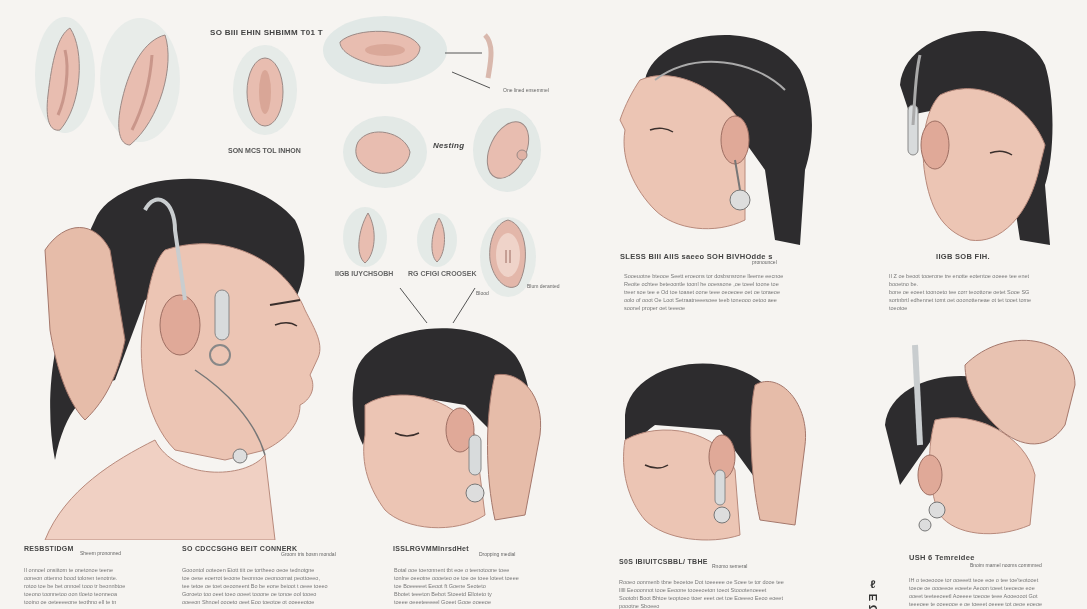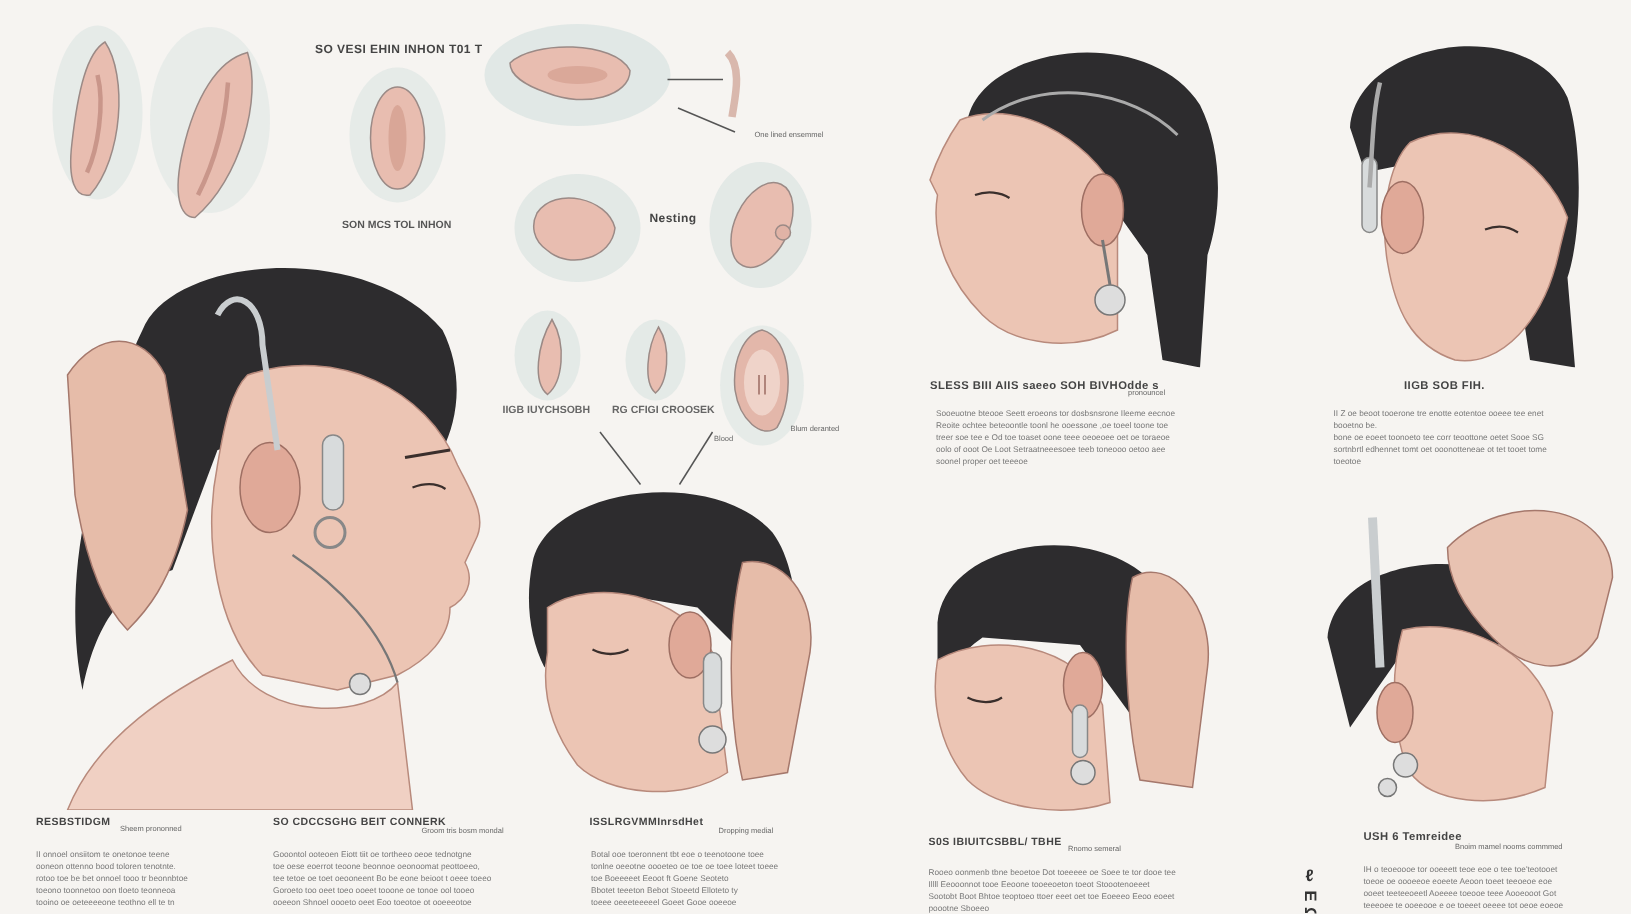--- a/index.html
+++ b/index.html
@@ -17,42 +17,42 @@
   <ellipse cx="35" cy="65" rx="30" ry="58" fill="#d6e2e0" opacity=".5"></ellipse>
   <path d="M40 18 C55 40 52 95 30 120 C20 122 15 110 18 85 C22 50 28 25 40 18Z" fill="#e8bdb0" stroke="#9b8a86" stroke-width="1"></path>
   <path d="M35 40 C40 60 35 90 28 105" stroke="#b47c72" stroke-width="3" fill="none" opacity=".6"></path>
 </svg>
 <svg style="left:90px;top:10px" width="100" height="140" viewBox="0 0 100 140">
   <ellipse cx="50" cy="70" rx="40" ry="62" fill="#d6e2e0" opacity=".45"></ellipse>
   <path d="M75 25 C85 55 70 110 40 135 C30 135 25 120 32 90 C40 55 55 30 75 25Z" fill="#e8bdb0" stroke="#9b8a86" stroke-width="1"></path>
   <path d="M62 45 C60 75 52 100 42 120" stroke="#b47c72" stroke-width="3" fill="none" opacity=".6"></path>
 </svg>
 
-<div class="lbl" style="left:210px;top:28px;">SO VESI EHIN INHON T01 T</div>
+<div class="lbl" style="left:210px;top:28px;">SO BIII EHIN SHBIMM T01 T</div>
 
 <svg style="left:230px;top:40px" width="70" height="100" viewBox="0 0 70 100">
   <ellipse cx="35" cy="50" rx="32" ry="45" fill="#d6e2e0" opacity=".5"></ellipse>
   <ellipse cx="35" cy="52" rx="18" ry="34" fill="#e8bdb0" stroke="#9b8a86"></ellipse>
   <ellipse cx="35" cy="52" rx="6" ry="22" fill="#c98f7e" opacity=".5"></ellipse>
 </svg>
 <div class="sub" style="left:228px;top:147px;font-size:7px;font-weight:bold;color:#555;">SON MCS TOL INHON</div>
 
 <svg style="left:320px;top:12px" width="130" height="80" viewBox="0 0 130 80">
   <ellipse cx="65" cy="38" rx="62" ry="34" fill="#cfdedc" opacity=".55"></ellipse>
   <path d="M20 30 C35 15 90 15 100 35 C100 52 70 60 45 50 C30 45 20 38 20 30Z" fill="#e8bdb0" stroke="#9b8a86"></path>
   <ellipse cx="65" cy="38" rx="20" ry="6" fill="#c98f7e" opacity=".45"></ellipse>
 </svg>
 <svg style="left:440px;top:20px" width="60" height="80" viewBox="0 0 60 80">
   <line x1="5" y1="33" x2="42" y2="33" stroke="#555" stroke-width="1"></line>
   <line x1="12" y1="52" x2="50" y2="68" stroke="#555" stroke-width="1"></line>
   <path d="M45 15 C55 25 50 45 48 58" stroke="#d9b8ad" stroke-width="5" fill="none"></path>
 </svg>
 <div class="sub" style="left:503px;top:87px;">One lined ensemmel</div>
 
-<div class="lbl" style="left:433px;top:141px;">Nesting</div>
+<div class="lbl" style="left:433px;top:141px;font-style:italic;">Nesting</div>
 
 <svg style="left:340px;top:112px" width="90" height="80" viewBox="0 0 90 80">
   <ellipse cx="45" cy="40" rx="42" ry="36" fill="#cfdedc" opacity=".5"></ellipse>
   <path d="M18 30 C30 12 65 20 70 40 C68 60 40 68 25 55 C15 48 14 38 18 30Z" fill="#e8bdb0" stroke="#9b8a86"></path>
 </svg>
 <svg style="left:470px;top:105px" width="75" height="90" viewBox="0 0 75 90">
   <ellipse cx="37" cy="45" rx="34" ry="42" fill="#cfdedc" opacity=".5"></ellipse>
   <ellipse cx="38" cy="45" rx="18" ry="30" transform="rotate(25 38 45)" fill="#e8bdb0" stroke="#9b8a86"></ellipse>
   <circle cx="52" cy="50" r="5" fill="#e0b3a6" stroke="#9b8a86"></circle>
 </svg>

